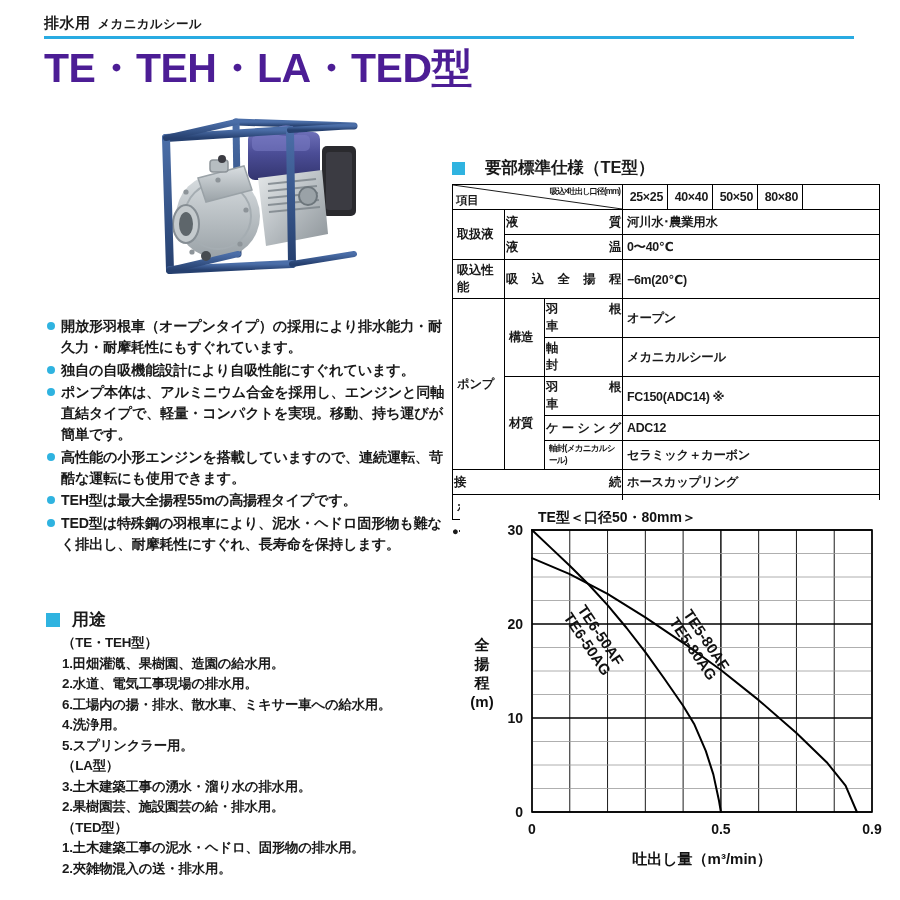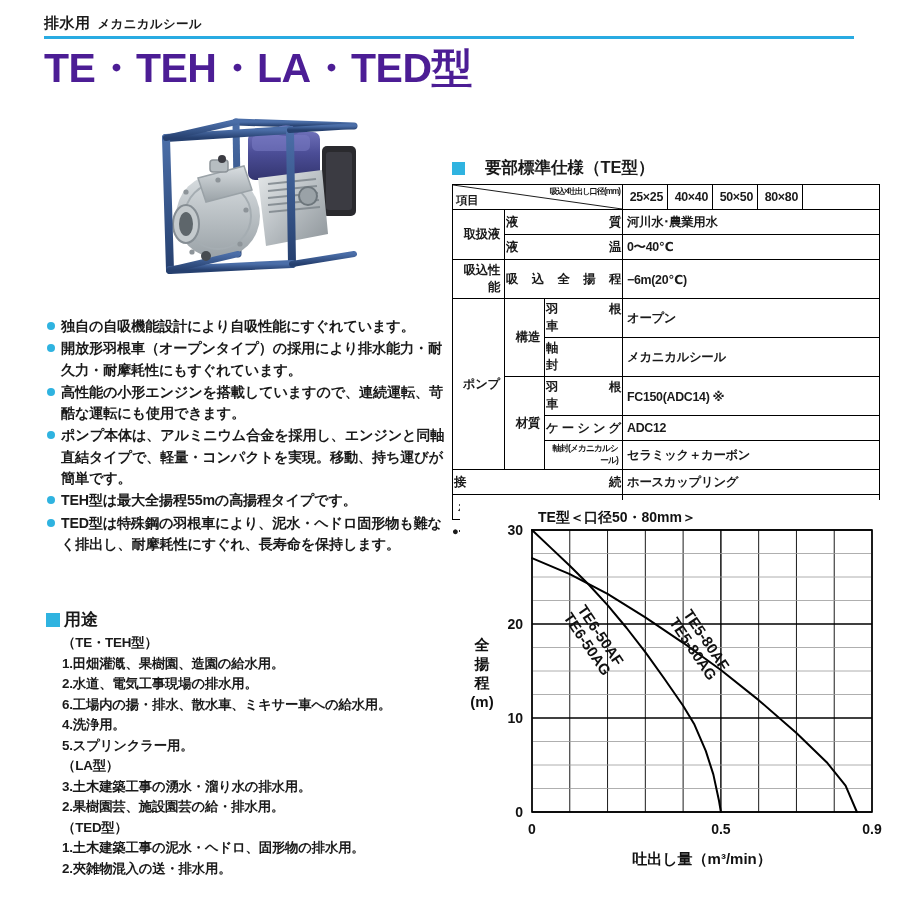--- a/index.html
+++ b/index.html
@@ -37,21 +37,21 @@
     font-size:14.2px;line-height:1.50;font-weight:bold;letter-spacing:-0.2px;
     text-indent:0;
   }
   .feat::before{
     content:"";position:absolute;left:1px;top:6px;
     width:8px;height:8px;border-radius:50%;background:#2fb3e0;
   }
 
   
   .usage{position:absolute;left:46px;top:608px;width:402px;}
-  .sec-h{display:flex;align-items:center;gap:4px;font-size:17px;font-weight:bold;margin-bottom:2px;}
+  .sec-h{display:flex;align-items:center;gap:12px;font-size:17px;font-weight:bold;margin-bottom:2px;}
   .sec-h .sq{width:14px;height:14px;background:#2fb3e0;display:inline-block;}
   .usage-grp{font-size:13.4px;font-weight:bold;line-height:1.53;letter-spacing:-0.2px;padding-left:16px;}
   .usage-grp .ghead{display:block;}
   .usage-grp .uitem{display:block;}
 
   
   .specblk{position:absolute;left:452px;top:157px;width:430px;}
   .spec-h{display:flex;align-items:center;gap:20px;font-size:16.5px;font-weight:bold;margin-bottom:5px;}
   .spec-h .sq{width:13px;height:13px;background:#2fb3e0;display:inline-block;}
 
@@ -66,21 +66,21 @@
     background:#fff;
   }
   td.diag{
     position:relative;padding:0;height:30px;overflow:hidden;
   }
   td.diag .dg{position:absolute;inset:0;}
   td.diag .dg svg{width:100%;height:100%;display:block;}
   td.diag .tl{position:absolute;left:3px;bottom:1px;font-size:11.5px;}
   td.diag .tr{position:absolute;right:2px;top:1px;font-size:8.2px;letter-spacing:-1px;}
   td.bore{font-size:11.6px;text-align:right;padding:2px 0;letter-spacing:-0.6px;border-radius:7px;}
-  td.rh{text-align:right;font-size:12.2px;letter-spacing:-0.5px;}
+  td.rh{text-align:left;font-size:12.2px;letter-spacing:-0.5px;}
   td.rh.spread{text-align:justify;text-align-last:justify;padding:2px 1px;}
   td.rh.tiny{font-size:8.6px;letter-spacing:-0.8px;}
   td.val{padding-left:5px;font-size:12.8px;letter-spacing:-0.3px;}
   td.blank{background:#fff;}
 
   .note{
     margin-top:4px;font-size:11.2px;font-weight:bold;letter-spacing:-0.5px;
     line-height:1.3;
   }
 
@@ -179,24 +179,24 @@
         <path d="M150 26 L214 22" stroke-width="6"></path>
         <path d="M30 166 L98 150" stroke-width="6"></path>
         <path d="M152 160 L214 150" stroke-width="6"></path>
       </g>
 
       <circle cx="66" cy="152" r="5" fill="#474c50"></circle>
     </svg>
   </div>
 
   <div class="features">
+    <div class="feat">開放形羽根車（オープンタイプ）の採用により排水能力・耐久力・耐摩耗性にもすぐれています。</div>
     <div class="feat">独自の自吸機能設計により自吸性能にすぐれています。</div>
-    <div class="feat">開放形羽根車（オープンタイプ）の採用により排水能力・耐久力・耐摩耗性にもすぐれています。</div>
+    <div class="feat">ポンプ本体は、アルミニウム合金を採用し、エンジンと同軸直結タイプで、軽量・コンパクトを実現。移動、持ち運びが簡単です。</div>
     <div class="feat">高性能の小形エンジンを搭載していますので、連続運転、苛酷な運転にも使用できます。</div>
-    <div class="feat">ポンプ本体は、アルミニウム合金を採用し、エンジンと同軸直結タイプで、軽量・コンパクトを実現。移動、持ち運びが簡単です。</div>
     <div class="feat">TEH型は最大全揚程55mの高揚程タイプです。</div>
     <div class="feat">TED型は特殊鋼の羽根車により、泥水・ヘドロ固形物も難なく排出し、耐摩耗性にすぐれ、長寿命を保持します。</div>
   </div>
 
   <div class="usage">
     <div class="sec-h">
       <span class="sq"></span>
       <span>用途</span>
     </div>
 

